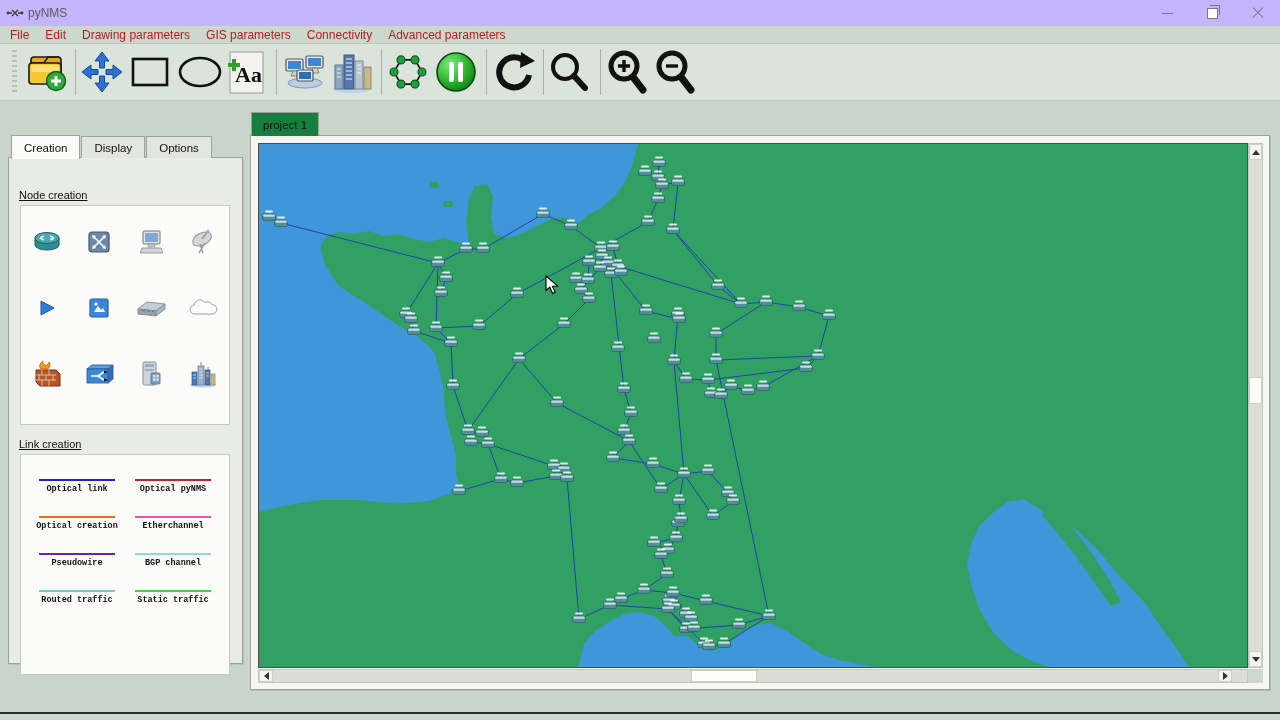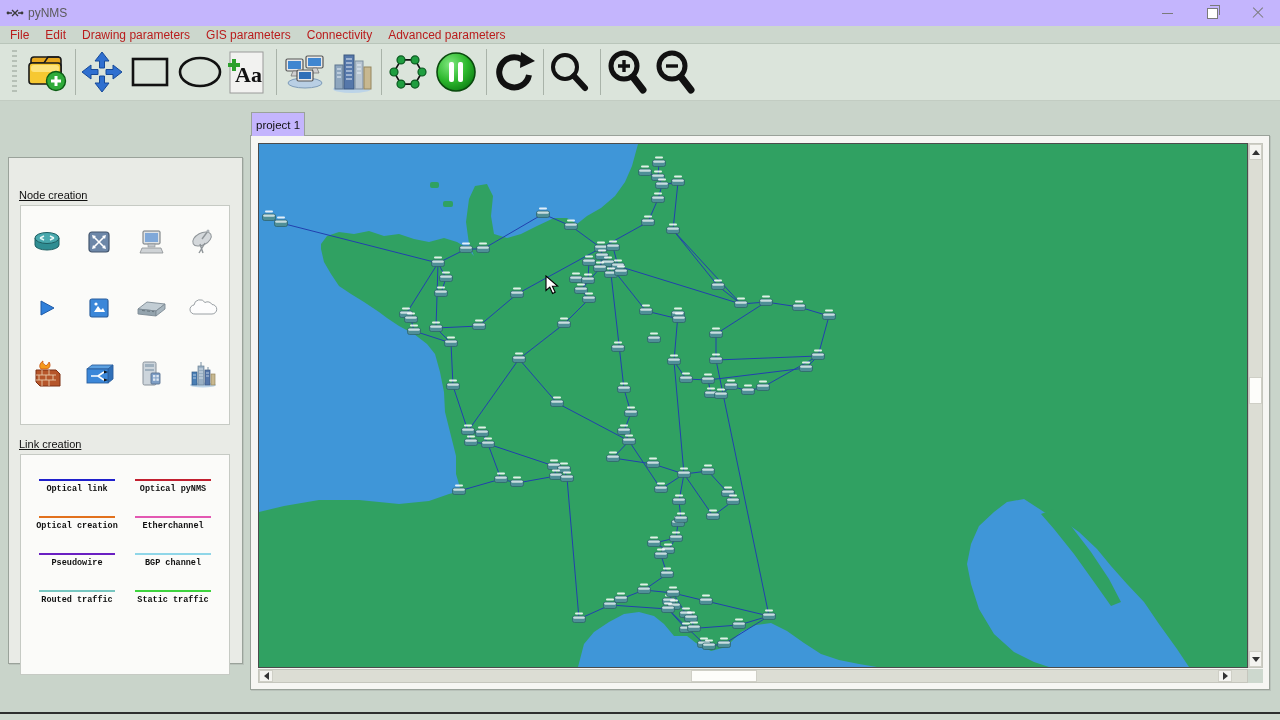--- a/index.html
+++ b/index.html
@@ -40,21 +40,21 @@
   .node-label{left:10px;top:31px;}
   .link-label{left:10px;top:280px;}
   .node-box{position:absolute;left:11px;top:47px;width:210px;height:220px;background:#fbfbf9;border:1px solid #c6cac4;display:grid;grid-template-columns:repeat(4,1fr);row-gap:34px;align-content:start;justify-items:center;padding-top:20px;box-sizing:border-box;}
   .node-item{width:34px;height:32px;display:flex;align-items:center;justify-content:center;}
   .link-box{position:absolute;left:11px;top:296px;width:210px;height:221px;background:#fbfbf9;border:1px solid #c6cac4;display:grid;grid-template-columns:1fr 1fr;row-gap:22px;align-content:start;padding:24px 8px 0 8px;box-sizing:border-box;justify-items:center;}
   .link-item{width:88px;display:flex;flex-direction:column;align-items:center;}
   .link-line{width:76px;height:2px;margin-bottom:3px;}
   .link-text{font-family:"Liberation Mono","DejaVu Sans Mono",monospace;font-weight:bold;font-size:8.5px;color:#111;white-space:nowrap;}
 
   
-  .proj-tab{position:absolute;left:251px;top:112px;height:23px;padding:0 4px;background:#c4b5fd;border:1px solid #9aa29a;border-bottom:none;font-size:11.5px;display:flex;align-items:center;color:#111;z-index:2;}
+  .proj-tab{position:absolute;left:251px;top:112px;height:23px;padding:0 11px;background:#15803d;border:1px solid #9aa29a;border-bottom:none;font-size:11.5px;display:flex;align-items:center;color:#111;z-index:2;}
   .map-outer{position:absolute;left:250px;top:135px;width:1018px;height:553px;background:#f6f6f3;border:1px solid #9aa29a;box-shadow:1px 1px 0 #b9c2ba;}
   .map-canvas{position:absolute;left:7px;top:7px;width:988px;height:523px;border:1px solid #4c4c4c;overflow:hidden;background:#3f96d8;}
   .map-canvas svg{display:block;}
 
   
   .vbar{position:absolute;left:997px;top:7px;width:15px;height:525px;background:#dcddd4;border:1px solid #c5c6bd;box-sizing:border-box;}
   .hbar{position:absolute;left:7px;top:533px;width:990px;height:14px;background:#dcddd4;border:1px solid #c5c6bd;box-sizing:border-box;}
   .sb-btn{position:absolute;background:#f4f4f0;border:1px solid #cfcfc6;display:flex;align-items:center;justify-content:center;box-sizing:border-box;}
   .vbar .sb-up{left:0;top:0;width:13px;height:16px;}
   .vbar .sb-down{left:0;bottom:0;width:13px;height:16px;}
@@ -264,20 +264,25 @@
   <div class="tool-btn" title="zoom-out">
     <svg width="44" height="46" viewBox="0 0 44 46">
       <circle cx="19" cy="17" r="13" fill="none" stroke="#111" stroke-width="5"></circle>
       <path d="M13,17 h12" stroke="#111" stroke-width="3.4"></path>
       <path d="M28,28 L38,41" stroke="#111" stroke-width="7" stroke-linecap="round"></path>
     </svg>
   </div>
 </div>
 
 <div class="sidebar">
+  <div class="side-tabs">
+    <div class="side-tab active">Creation</div>
+    <div class="side-tab">Display</div>
+    <div class="side-tab">Options</div>
+  </div>
   <div class="side-frame">
     <div class="section-label node-label">Node creation</div>
 
     <div class="node-box">
       <div class="node-item" title="router">
         <svg width="32" height="26" viewBox="0 0 32 26">
           <path d="M4,9 v7 a12,5 0 0 0 24,0 v-7" fill="#2f8d92" stroke="#1d5e62" stroke-width="1"></path>
           <ellipse cx="16" cy="9" rx="12" ry="5.5" fill="#49a9ae" stroke="#1d5e62" stroke-width="1"></ellipse>
           <g stroke="#e8f6f6" stroke-width="1.4" fill="none">
             <path d="M9,9 l4,-2 m-4,2 l4,2 M23,9 l-4,-2 m4,2 l-4,2"></path>

